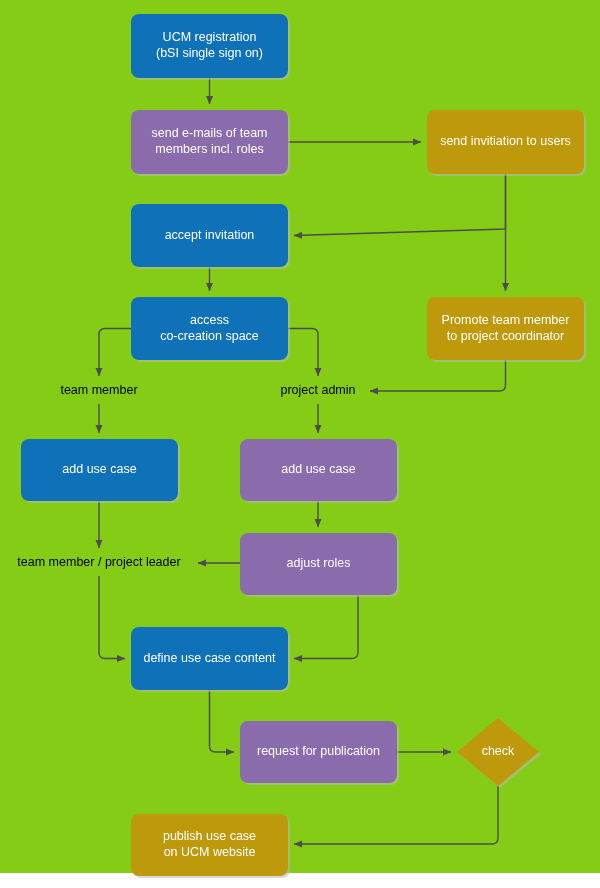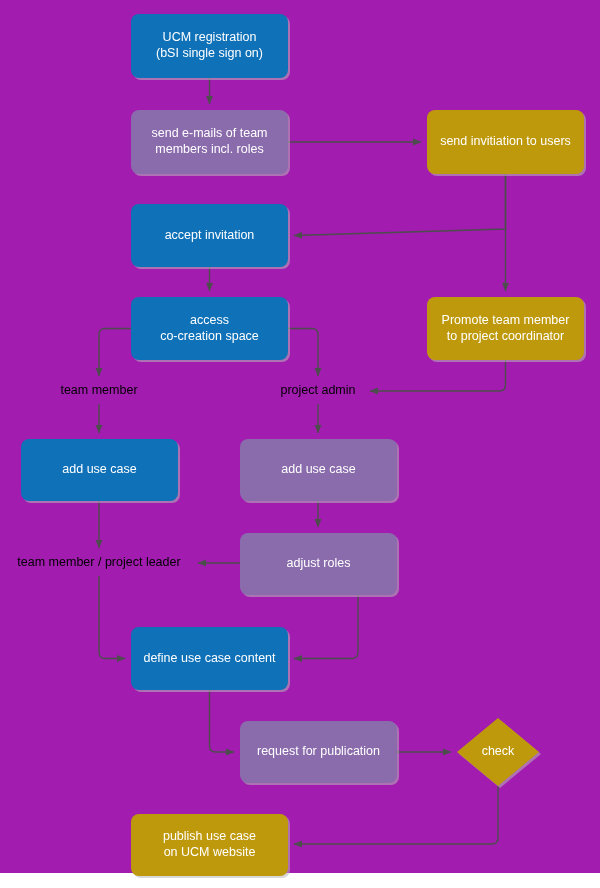--- a/index.html
+++ b/index.html
@@ -11,21 +11,21 @@
   body {
     width: 600px;
     height: 888px;
     font-family: "Liberation Sans", sans-serif;
     overflow: hidden;
   }
   #flowchart-root {
     position: relative;
     width: 600px;
     height: 873px;
-    background: #a21caf;
+    background: #84cc16;
   }
   svg#flow-svg {
     display: block;
     width: 600px;
     height: 888px;
   }
   .node-rect {
     stroke: none;
   }
   .node-shadow {

